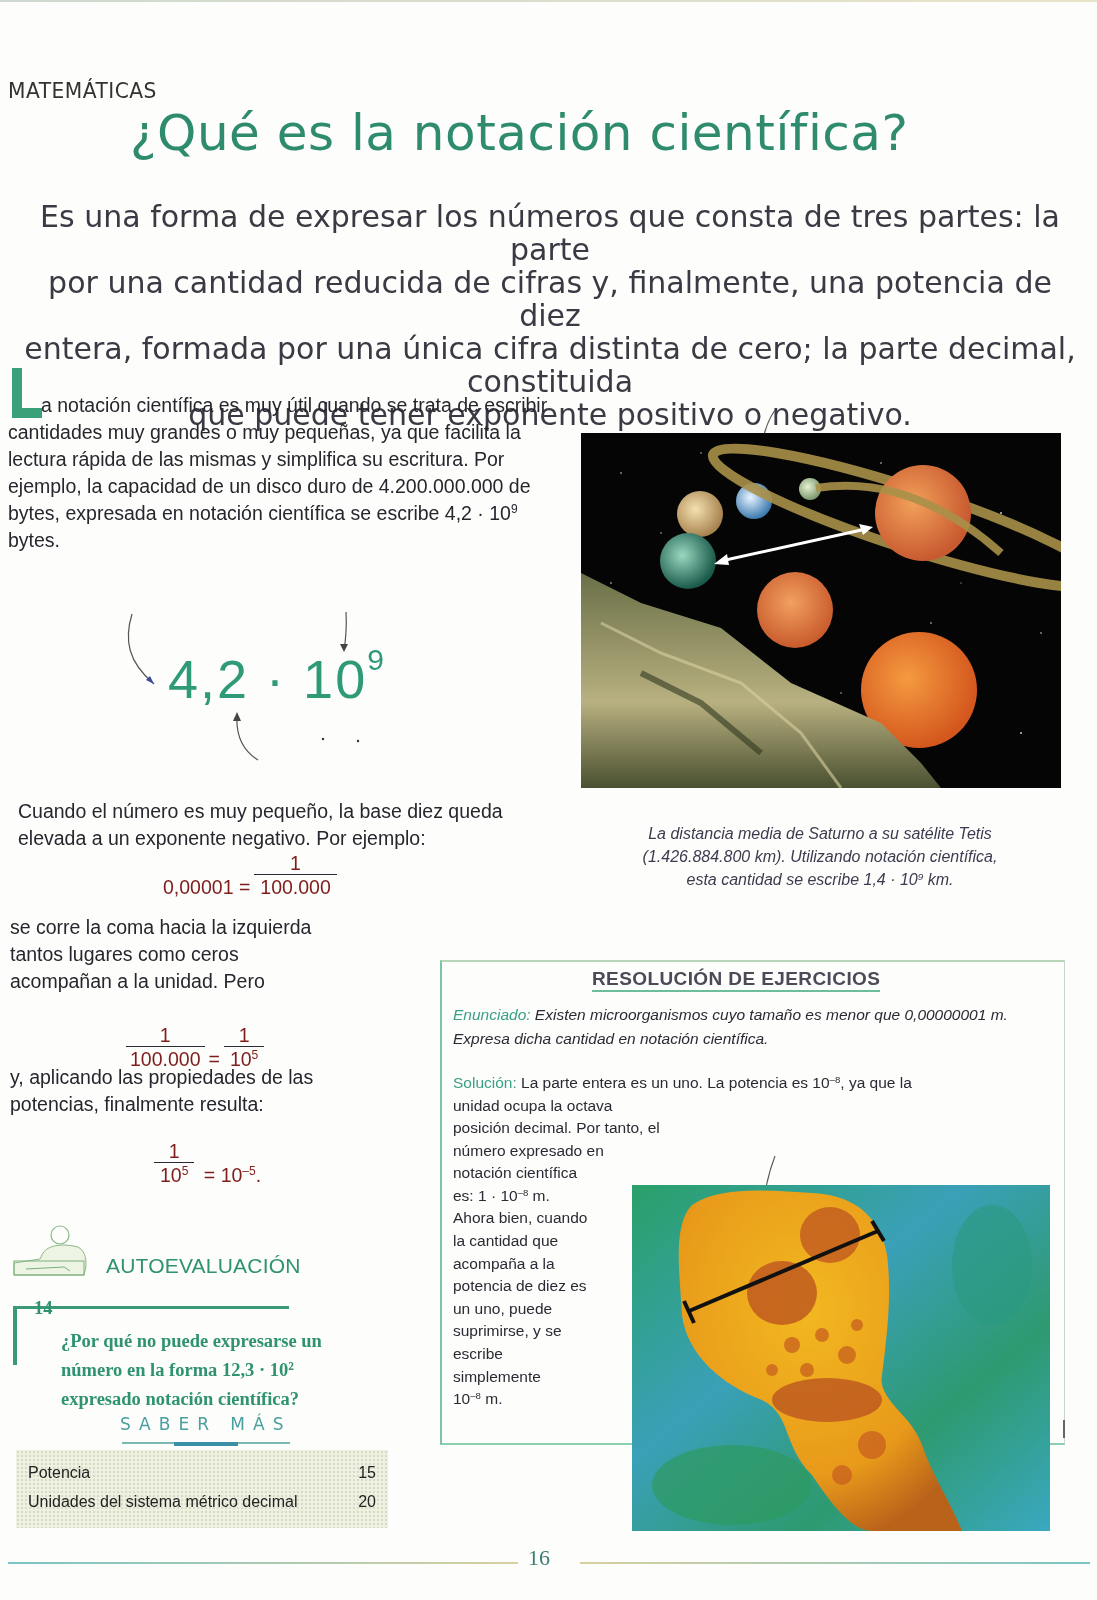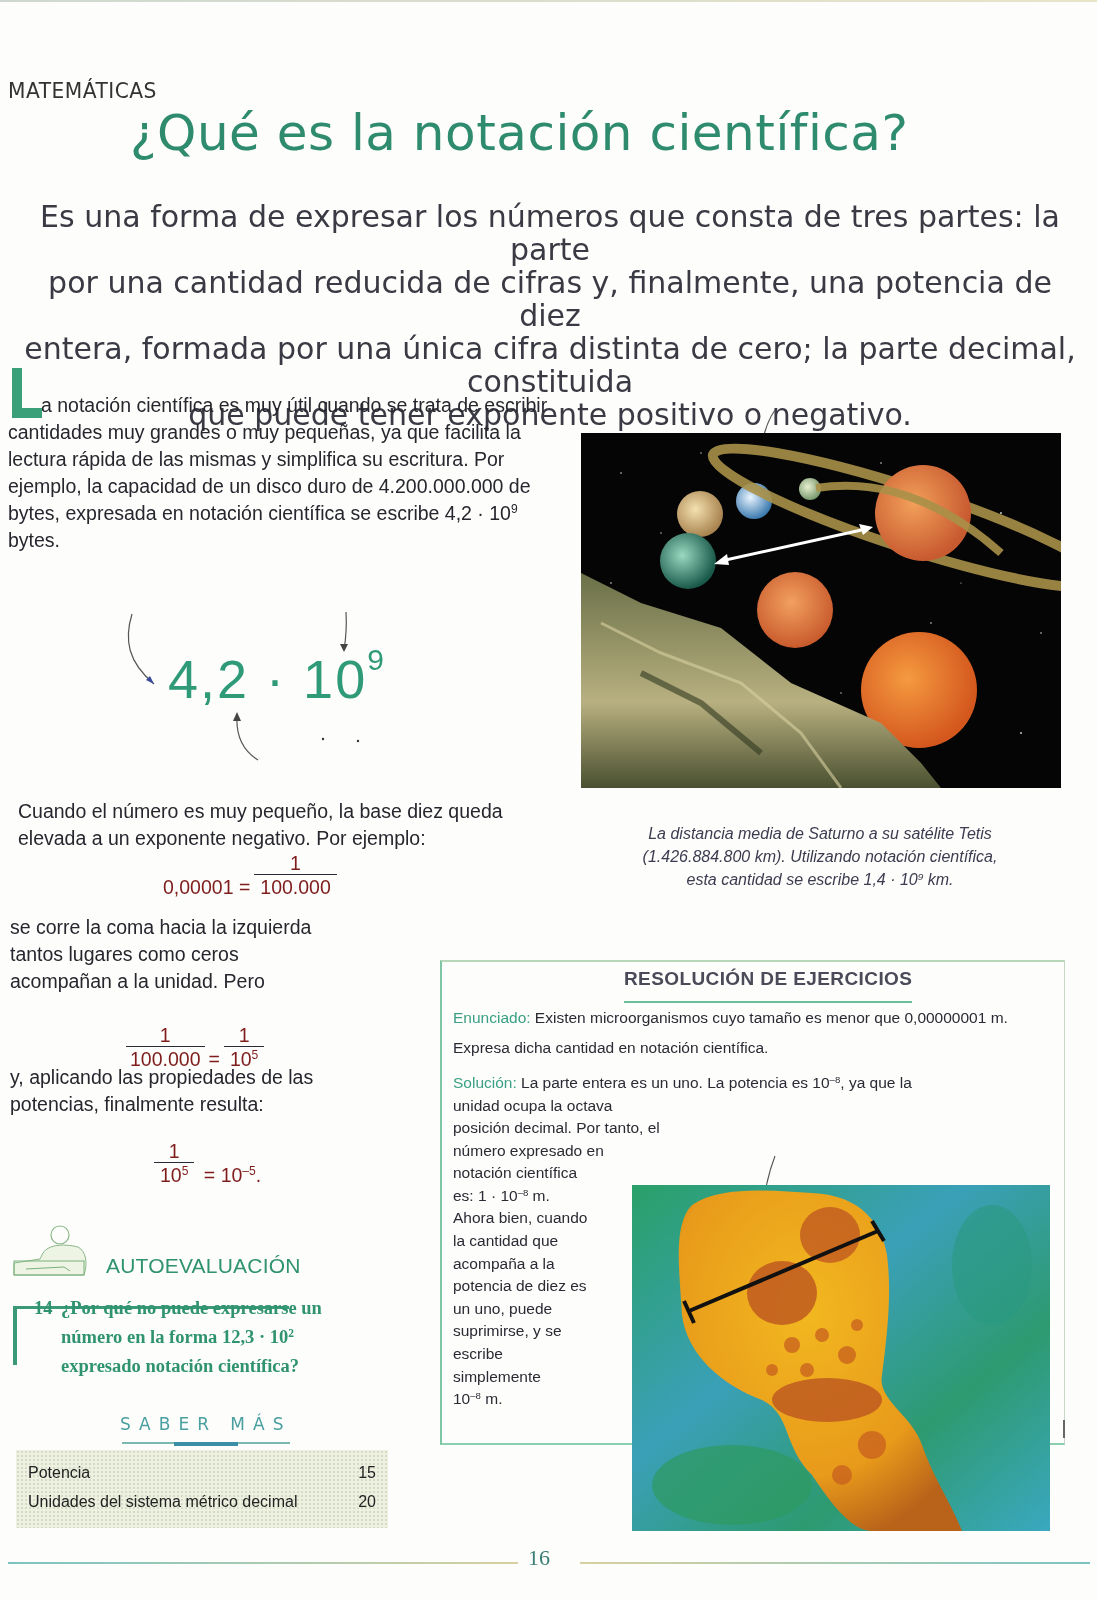--- a/index.html
+++ b/index.html
@@ -27,33 +27,33 @@
   .para { font-size: 19.5px; line-height: 27px; color: #26262e; }
   .frac { display: inline-flex; flex-direction: column; align-items: center; vertical-align: middle; margin: 0 4px; }
   .frac .num { padding: 0 6px; line-height: 22px; }
   .frac .den { border-top: 1.6px solid #2a2a36; padding: 0 6px; line-height: 24px; }
   .eq { font-size: 19.5px; color: #7f1d1d; display: flex; align-items: flex-end; }
 
   .photo { overflow: hidden; }
   .caption { left: 590px; top: 822px; width: 460px; text-align: center; font-style: italic; font-size: 16px; line-height: 23px; color: #3c3c50; }
 
   .res-box { left: 440px; top: 960px; width: 625px; height: 485px; border-left: 2px solid #7cc6a4; border-top: 2px solid #b8d6b8; border-right: 1.5px solid #c8d8c8; border-bottom: 2px solid #8ccfb0; }
-  .res-title { left: 624px; top: 968px; font-size: 19px; font-weight: bold; color: #4a4a58; letter-spacing: 0.4px; border-bottom: 2px solid #6bbd9c; padding-bottom: 11px; }
-  .res-enunciado { left: 453px; top: 1003px; width: 560px; font-size: 15.5px; line-height: 30px; color: #2a2a34; }
+  .res-title { left: 592px; top: 968px; font-size: 19px; font-weight: bold; color: #4a4a58; letter-spacing: 0.4px; border-bottom: 2px solid #6bbd9c; padding-bottom: 0; }
+  .res-enunciado { left: 453px; top: 1003px; width: 560px; font-size: 15.5px; line-height: 24px; color: #2a2a34; font-style: italic; }
   .label-green { color: #3a9f84; }
   .res-solucion-head { left: 453px; top: 1071px; width: 600px; font-size: 15.5px; line-height: 23px; color: #2a2a34; }
   .res-solucion-col { left: 453px; top: 1117px; width: 175px; font-size: 15.5px; line-height: 22.6px; color: #2a2a34; }
 
   .autoeval-icon { left: 12px; top: 1225px; width: 76px; height: 52px; }
   .autoeval-title { left: 106px; top: 1254px; font-size: 21px; color: #2f9270; letter-spacing: 0.2px; }
   .autoeval-rule { left: 13px; top: 1306px; width: 276px; height: 3px; background: #3a9a78; }
   .autoeval-bar { left: 13px; top: 1306px; width: 4px; height: 59px; background: #3a9a78; }
   .autoeval-q { left: 34px; top: 1294px; width: 330px; font-family: "Liberation Serif", serif; font-weight: bold; font-size: 18.5px; line-height: 29px; color: #2f9270; }
   .autoeval-q .num { position: absolute; left: 0; top: 0; }
-  .autoeval-q .txt { padding-left: 27px; }
+  .autoeval-q .txt { padding-left: 27px; margin-top: 33px; }
 
   .saber-title { left: 120px; top: 1414px; font-family: "DejaVu Sans", sans-serif; font-size: 17px; letter-spacing: 8px; color: #4a9fa0; font-weight: normal; }
   .saber-rule { left: 122px; top: 1442px; width: 168px; height: 1.5px; background: #7ab8b0; }
   .saber-rule2 { left: 174px; top: 1442px; width: 64px; height: 4px; background: #3a8fa4; }
   .saber-list { left: 16px; top: 1450px; width: 372px; height: 78px; padding: 8px 12px 0 12px;
     background-color: #eef0e2;
     background-image: radial-gradient(#d4dcc4 0.9px, transparent 1px);
     background-size: 4px 4px; }
   .saber-row { display: flex; justify-content: space-between; font-size: 16px; line-height: 29px; color: #222; }
 

